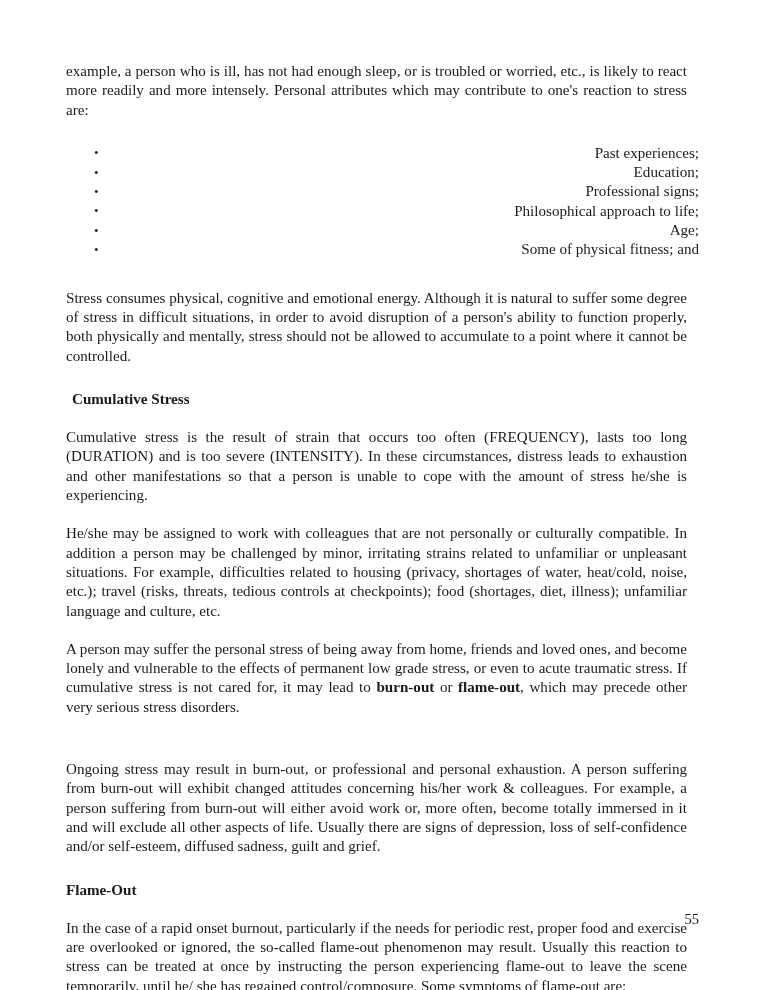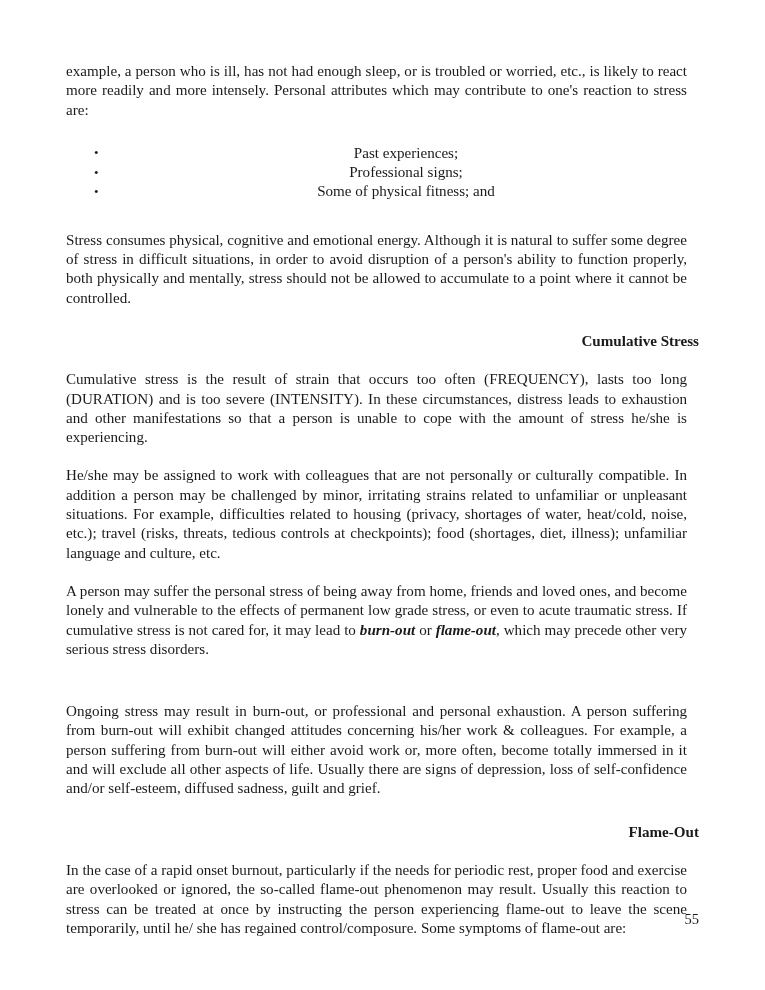--- a/index.html
+++ b/index.html
@@ -42,44 +42,43 @@
   ul.bullets {
     margin: 0;
     padding: 0;
     list-style: none;
   }
   ul.bullets li {
     position: relative;
     font-size: 15.1px;
     line-height: 19.3px;
     padding-left: 47px;
-    text-align: center;
+    text-align: right;
   }
   ul.bullets li::before {
     content: "\2022";
     position: absolute;
     left: 28px;
     top: -0.5px;
     font-size: 13px;
     line-height: 19.3px;
     color: #1a1a1a;
   }
 
   h2.heading {
     margin: 0;
     font-size: 15.1px;
     line-height: 19.3px;
     font-weight: bold;
-    text-align: right;
+    text-align: left;
   }
   h2.heading.indented { padding-left: 6px; }
 
   .bi {
     font-weight: bold;
-    font-style: italic;
   }
 
   .page-number {
     position: absolute;
     right: 66px;
     top: 910px;
     font-size: 14.5px;
     line-height: 18px;
     text-align: right;
   }
@@ -90,21 +89,24 @@
 <div class="page">
 
   <div class="content">
 
     <p class="para">example, a person who is ill, has not had enough sleep, or is troubled or worried, etc., is likely to react more readily and more intensely. Personal attributes which may contribute to one's reaction to stress are:</p>
 
     <div class="gap-lg"></div>
 
     <ul class="bullets">
       <li>Past experiences;</li>
+      <li>Education;</li>
       <li>Professional signs;</li>
+      <li>Philosophical approach to life;</li>
+      <li>Age;</li>
       <li>Some of physical fitness; and</li>
     </ul>
 
     <div class="gap-xl"></div>
 
     <p class="para">Stress consumes physical, cognitive and emotional energy. Although it is natural to suffer some degree of stress in difficult situations, in order to avoid disruption of a person's ability to function properly, both physically and mentally, stress should not be allowed to accumulate to a point where it cannot be controlled.</p>
 
     <div class="gap-lg"></div>
 
     <h2 class="heading indented">Cumulative Stress</h2>

